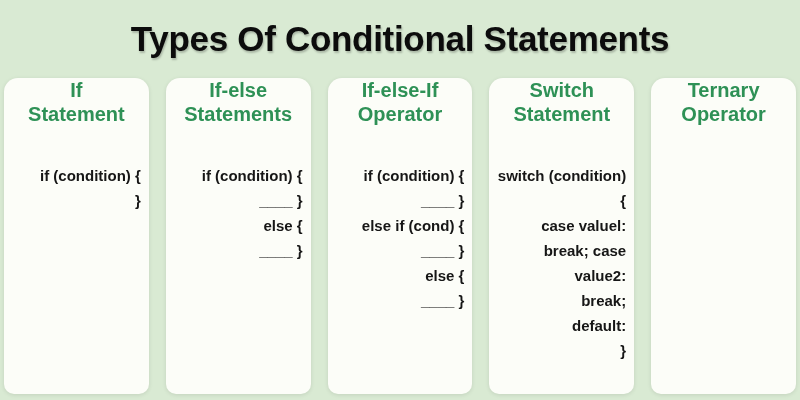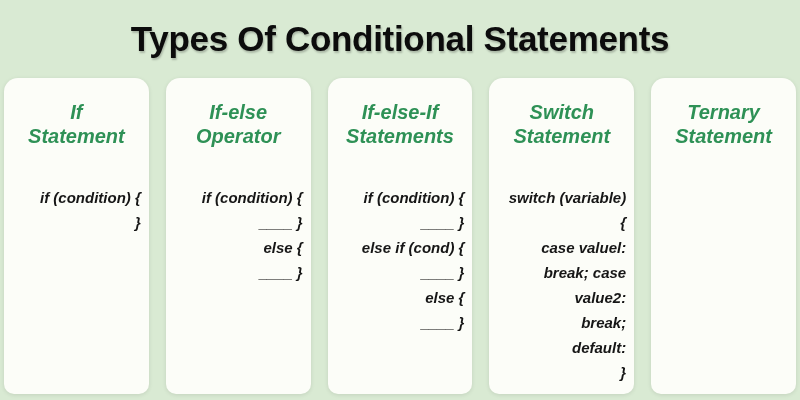--- a/index.html
+++ b/index.html
@@ -35,23 +35,21 @@
     display: flex;
     gap: 17px;
     padding: 0 4px 3px 4px;
     height: 319px;
   }
   .card {
     flex: 1 1 0;
     background: var(--card-bg);
     border-radius: 14px 14px 10px 10px;
     box-shadow: 0 1px 4px rgba(0,0,0,0.10);
-    padding-top: 22px;
     overflow: hidden;
-    font-style: italic;
   }
   .card-title {
     text-align: center;
     white-space: pre-line;
     color: var(--accent-green);
     font-size: 20px;
     line-height: 24px;
     font-weight: 700;
   }
   .card-code {
@@ -74,45 +72,45 @@
 
 <div class="cards">
   <div class="card">
     <div class="card-title">If
 Statement</div>
     <div class="card-code">if (condition) {
 }</div>
   </div>
   <div class="card">
     <div class="card-title">If-else
-Operator</div>
+Statements</div>
     <div class="card-code">if (condition) {
 ____ }
      else {
 ____ }</div>
   </div>
   <div class="card">
     <div class="card-title">If-else-If
-Statements</div>
+Operator</div>
     <div class="card-code">if (condition) {
 ____ }
 else if (cond) {
 ____ }
 else {
 ____ }</div>
   </div>
   <div class="card">
     <div class="card-title">Switch
 Statement</div>
-    <div class="card-code">switch (variable)
+    <div class="card-code">switch (condition)
 {
   case valuel:
   break; case
 value2:
   break;
   default:
 }</div>
   </div>
   <div class="card">
     <div class="card-title">Ternary
-Statement</div>
+Operator</div>
   </div>
 </div>
 
 </body></html>

